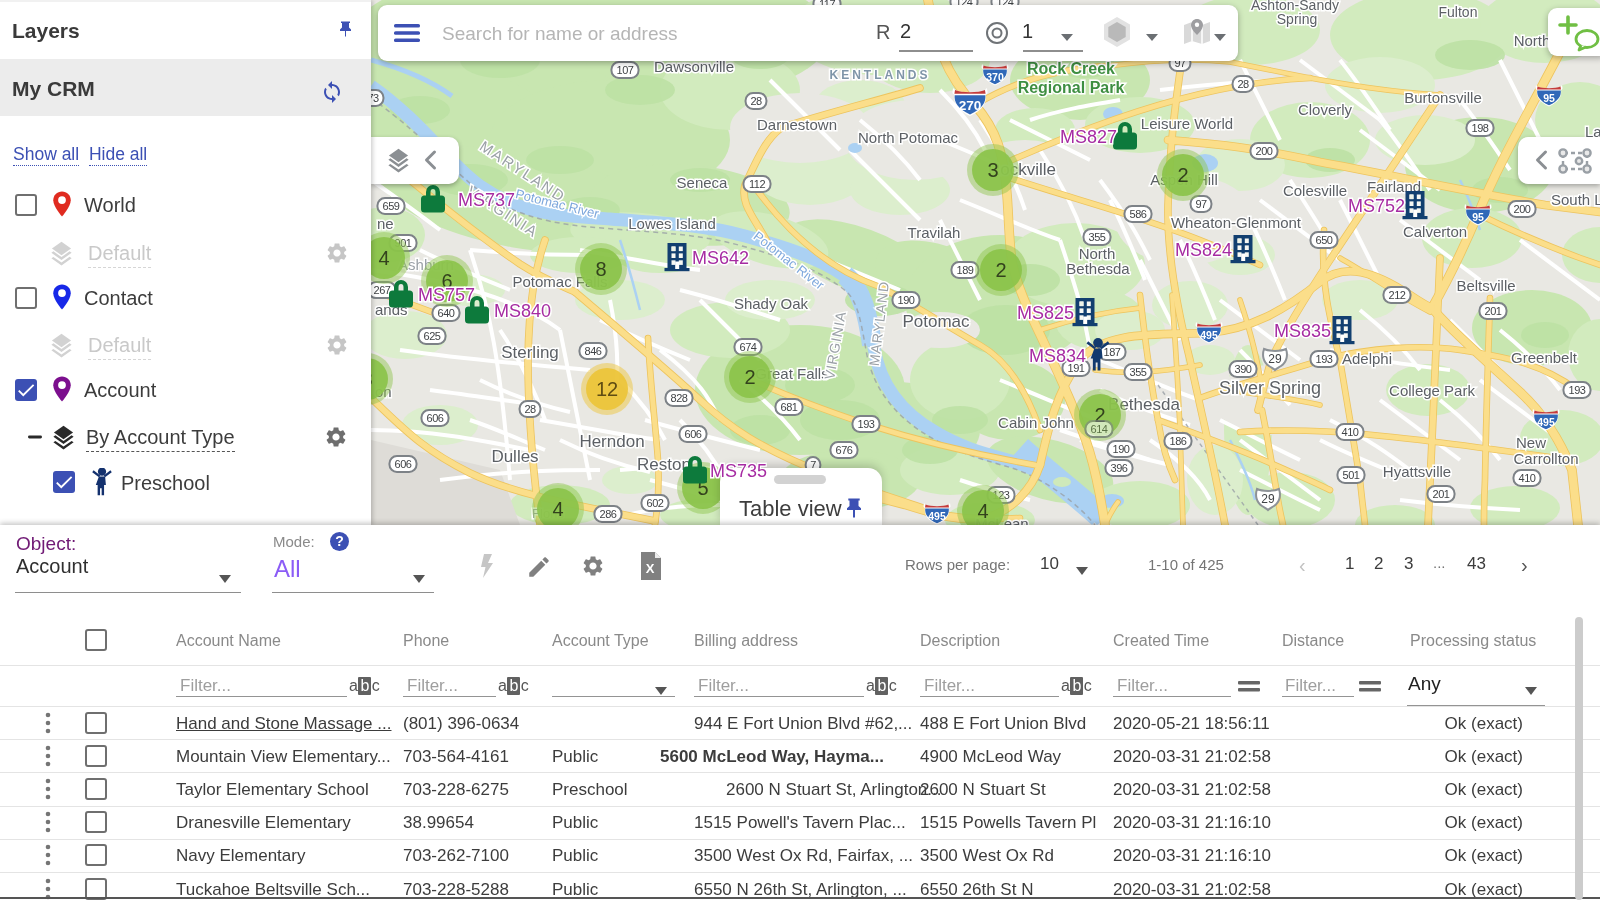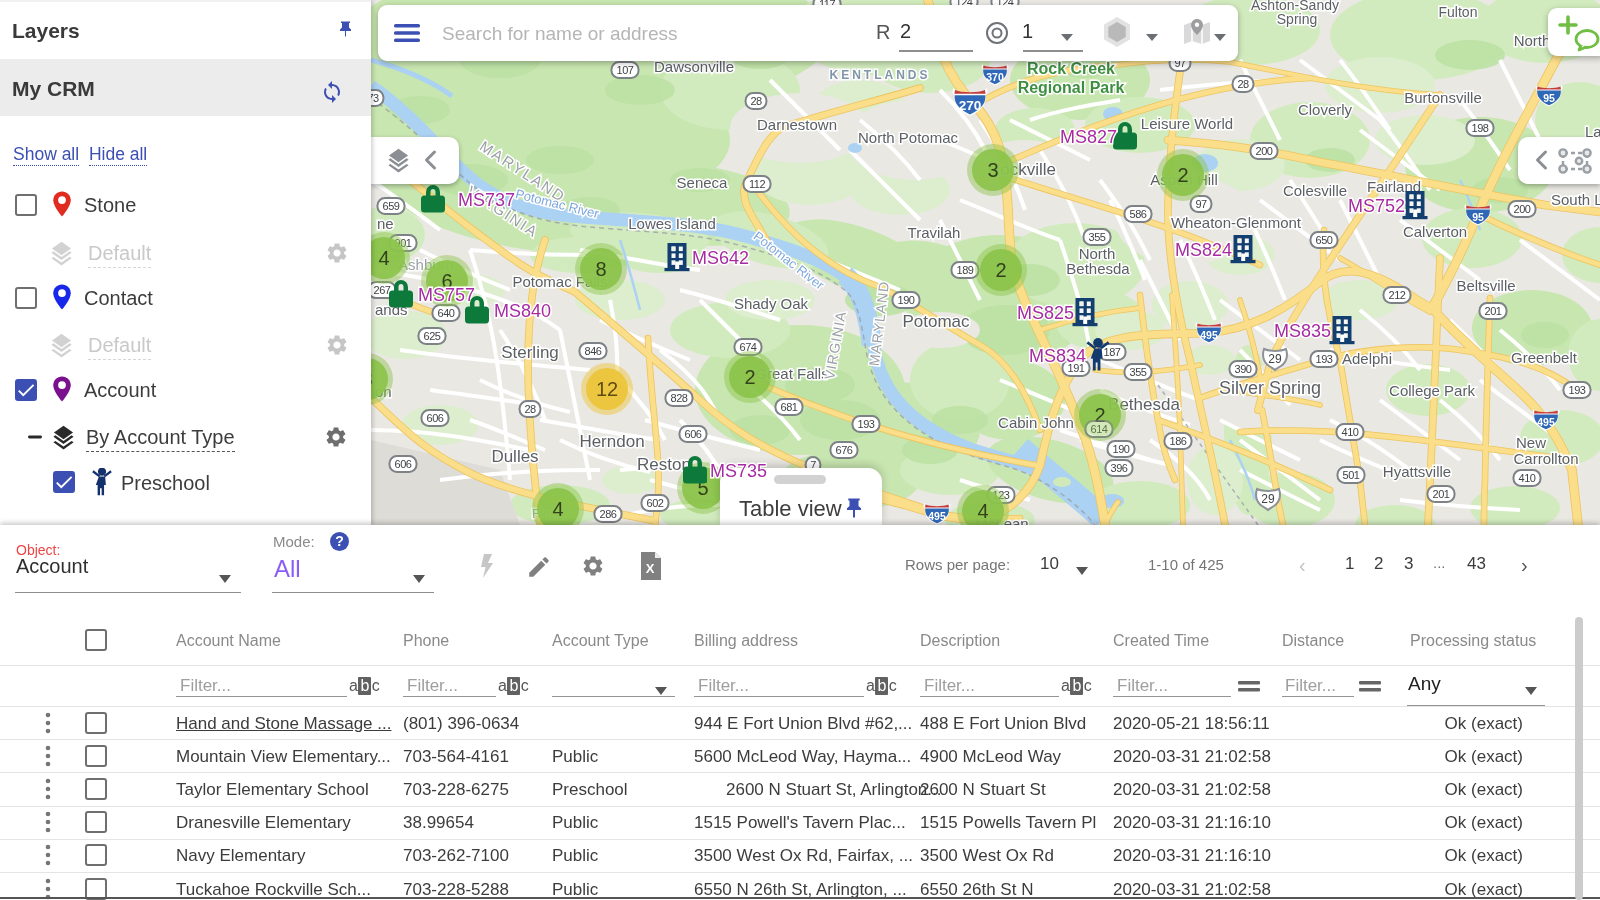--- a/index.html
+++ b/index.html
@@ -748,21 +748,21 @@
     <div class="abs" style="left:320px;top:80px;"><svg width="24" height="24" viewBox="0 0 24 24">
           <path d="M12 4V1L8 5l4 4V6c3.31 0 6 2.69 6 6 0 1.01-.25 1.97-.7 2.8l1.46 1.46C19.54 15.03 20 13.57 20 12c0-4.42-3.58-8-8-8zm0 14c-3.31 0-6-2.69-6-6 0-1.01.25-1.97.7-2.8L5.24 7.74C4.46 8.97 4 10.43 4 12c0 4.42 3.58 8 8 8v3l4-4-4-4v3z" fill="#3c50b4"></path>
         </svg></div>
     <div class="abs" style="left:13px;top:144px;font-size:17.5px;"><span class="link">Show all</span>&nbsp;&nbsp;<span class="link">Hide all</span></div>
 
     <div class="abs" style="left:15px;top:194px;"><span style="display:inline-block;width:22px;height:22px;border-radius:3px;border:2px solid #6f6f6f;background:#fff;"></span></div>
     <div class="abs" style="left:47px;top:189px;"><svg width="30" height="30" viewBox="0 0 24 24">
           <path d="M12 2C8.1 2 5 5.1 5 9c0 5.2 7 13 7 13s7-7.8 7-13c0-3.9-3.1-7-7-7z" fill="#e02b20"></path>
           <circle cx="12" cy="8.8" r="3.1" fill="#fff"></circle>
         </svg></div>
-    <div class="abs" style="left:84px;top:194px;font-size:20px;color:#3c3c3c;">Stone</div>
+    <div class="abs" style="left:84px;top:194px;font-size:20px;color:#3c3c3c;">World</div>
     <div class="abs" style="left:48px;top:240px;"><svg width="27" height="27" viewBox="0 0 24 24">
           <g fill="#d2d2d2">
             <path d="M12 1.5 L20.5 7.5 12 13.5 3.5 7.5 Z"></path>
             <path d="M12 15.2l-7.2-5.1L3 11.4l9 6.4 9-6.4-1.8-1.3-7.2 5.1z"></path>
             <path d="M12 20.1l-7.2-5.1L3 16.3l9 6.4 9-6.4-1.8-1.3-7.2 5.1z"></path>
           </g>
         </svg></div>
     <div class="abs" style="left:88px;top:242px;font-size:20px;color:#c9c9c9;border-bottom:1.5px dashed #d6d6d6;padding-bottom:2px;">Default</div>
     <div class="abs" style="left:325px;top:241px;"><svg width="25" height="25" viewBox="0 0 25 25">
           <path d="M19.14 12.94c.04-.3.06-.61.06-.94 0-.32-.02-.64-.07-.94l2.03-1.58c.18-.14.23-.41.12-.61l-1.92-3.32c-.12-.22-.37-.29-.59-.22l-2.39.96c-.5-.38-1.03-.7-1.62-.94l-.36-2.54c-.04-.24-.24-.41-.48-.41h-3.84c-.24 0-.43.17-.47.41l-.36 2.54c-.59.24-1.13.57-1.62.94l-2.39-.96c-.22-.08-.47 0-.59.22L2.74 8.87c-.12.21-.08.47.12.61l2.03 1.58c-.05.3-.09.63-.09.94s.02.64.07.94l-2.03 1.58c-.18.14-.23.41-.12.61l1.92 3.32c.12.22.37.29.59.22l2.39-.96c.5.38 1.03.7 1.62.94l.36 2.54c.05.24.24.41.48.41h3.84c.24 0 .44-.17.47-.41l.36-2.54c.59-.24 1.13-.56 1.62-.94l2.39.96c.22.08.47 0 .59-.22l1.92-3.32c.12-.22.07-.47-.12-.61l-2.01-1.58zM12 15.6c-1.98 0-3.6-1.62-3.6-3.6s1.62-3.6 3.6-3.6 3.6 1.62 3.6 3.6-1.62 3.6-3.6 3.6z" fill="#c6c6c6"></path>
@@ -818,21 +818,21 @@
             <circle cx="0" cy="-9" r="3.6"></circle>
             <path d="M-2.7,-4.8 h5.4 l0.7,7.3 h-1.6 l0,9 h-2.1 l0,-6 h-1.4 l0,6 h-2.1 l0,-9 h-1.6 Z"></path>
             <path d="M-2.6,-4.2 L-8.5,-8.5 L-7.3,-10.2 L-1.5,-5.6 Z"></path>
             <path d="M2.6,-4.2 L8.5,-8.5 L7.3,-10.2 L1.5,-5.6 Z"></path>
           </g>
         </svg></div>
     <div class="abs" style="left:121px;top:472px;font-size:20px;color:#3c3c3c;">Preschool</div>
   </div>
 
   <div id="panel">
-    <div class="abs" style="left:16px;top:17px;font-size:14px;color:#ef4444;">Object:</div>
+    <div class="abs" style="left:16px;top:8px;font-size:19px;color:#701a75;">Object:</div>
     <div class="abs" style="left:16px;top:30px;font-size:20px;color:#2f2f2f;">Account</div>
     <div class="abs" style="left:219px;top:44px;"><span style="display:inline-block;width:0;height:0;border-left:6.5px solid transparent;border-right:6.5px solid transparent;border-top:8px solid #555;"></span></div>
     <div class="abs" style="left:15px;top:67px;width:226px;height:1.2px;background:#8e8e8e;"></div>
     <div class="abs" style="left:273px;top:8px;font-size:15px;color:#8a8a8a;">Mode:</div>
     <div class="abs" style="left:330px;top:7px;"><span style="display:inline-block;width:19px;height:19px;border-radius:50%;background:#3c50b4;color:#fff;font-size:14px;font-weight:bold;text-align:center;line-height:19px;">?</span></div>
     <div class="abs" style="left:274px;top:30px;font-size:24px;color:#8b5cf6;">All</div>
     <div class="abs" style="left:413px;top:44px;"><span style="display:inline-block;width:0;height:0;border-left:6.5px solid transparent;border-right:6.5px solid transparent;border-top:8px solid #555;"></span></div>
     <div class="abs" style="left:272px;top:67px;width:162px;height:1.2px;background:#8e8e8e;"></div>
     <div class="abs" style="left:476px;top:28px;"><svg width="22" height="26" viewBox="0 0 22 26">
           <path d="M8 1 h8 l-4 9 h5 L7 25 l2.5 -11 H5 Z" fill="#c6c6c6"></path>
@@ -926,21 +926,21 @@
           <g fill="#757575">
             <circle cx="3" cy="3" r="2.3"></circle>
             <circle cx="3" cy="11" r="2.3"></circle>
             <circle cx="3" cy="19" r="2.3"></circle>
           </g>
         </svg></div>
   <div class="cell" style="left:85px;top:219.79999999999998px;"><span style="display:inline-block;width:22px;height:22px;border-radius:3px;border:2px solid #6f6f6f;background:#fff;"></span></div>
   <div class="ct" style="left:176px;top:221.79999999999998px;">Mountain View Elementary...</div>
   <div class="ct" style="left:403px;top:221.79999999999998px;">703-564-4161</div>
   <div class="ct" style="left:552px;top:221.79999999999998px;">Public</div>
-  <div class="ct" style="left:694px;top:221.79999999999998px;">5600 McLeod Way, Hayma...</div>
+  <div class="ct" style="left:660px;top:221.79999999999998px;font-weight:bold;">5600 McLeod Way, Hayma...</div>
   <div class="ct" style="left:920px;top:221.79999999999998px;">4900 McLeod Way</div>
   <div class="ct" style="left:1113px;top:221.79999999999998px;">2020-03-31 21:02:58</div>
   <div class="ct" style="right:77px;top:221.79999999999998px;">Ok (exact)</div>
   <div class="hline" style="top:247.39999999999998px;"></div>
   <div class="cell" style="left:45px;top:253.0px;"><svg width="6" height="22" viewBox="0 0 6 22">
           <g fill="#757575">
             <circle cx="3" cy="3" r="2.3"></circle>
             <circle cx="3" cy="11" r="2.3"></circle>
             <circle cx="3" cy="19" r="2.3"></circle>
           </g>
@@ -987,21 +987,21 @@
   <div class="ct" style="right:77px;top:321.40000000000003px;">Ok (exact)</div>
   <div class="hline" style="top:347.0px;"></div>
   <div class="cell" style="left:45px;top:352.6px;"><svg width="6" height="22" viewBox="0 0 6 22">
           <g fill="#757575">
             <circle cx="3" cy="3" r="2.3"></circle>
             <circle cx="3" cy="11" r="2.3"></circle>
             <circle cx="3" cy="19" r="2.3"></circle>
           </g>
         </svg></div>
   <div class="cell" style="left:85px;top:352.6px;"><span style="display:inline-block;width:22px;height:22px;border-radius:3px;border:2px solid #6f6f6f;background:#fff;"></span></div>
-  <div class="ct" style="left:176px;top:354.6px;">Tuckahoe Rockville Sch...</div>
+  <div class="ct" style="left:176px;top:354.6px;">Tuckahoe Beltsville Sch...</div>
   <div class="ct" style="left:403px;top:354.6px;">703-228-5288</div>
   <div class="ct" style="left:552px;top:354.6px;">Public</div>
   <div class="ct" style="left:694px;top:354.6px;">6550 N 26th St, Arlington, ...</div>
   <div class="ct" style="left:920px;top:354.6px;">6550 26th St N</div>
   <div class="ct" style="left:1113px;top:354.6px;">2020-03-31 21:02:58</div>
   <div class="ct" style="right:77px;top:354.6px;">Ok (exact)</div>
 
     <div class="abs" style="left:0;top:372px;width:1600px;height:2px;background:#555;"></div>
     <div class="abs" style="left:1575px;top:92px;width:8px;height:283px;border-radius:4px;background:#cccccc;"></div>
   </div>

